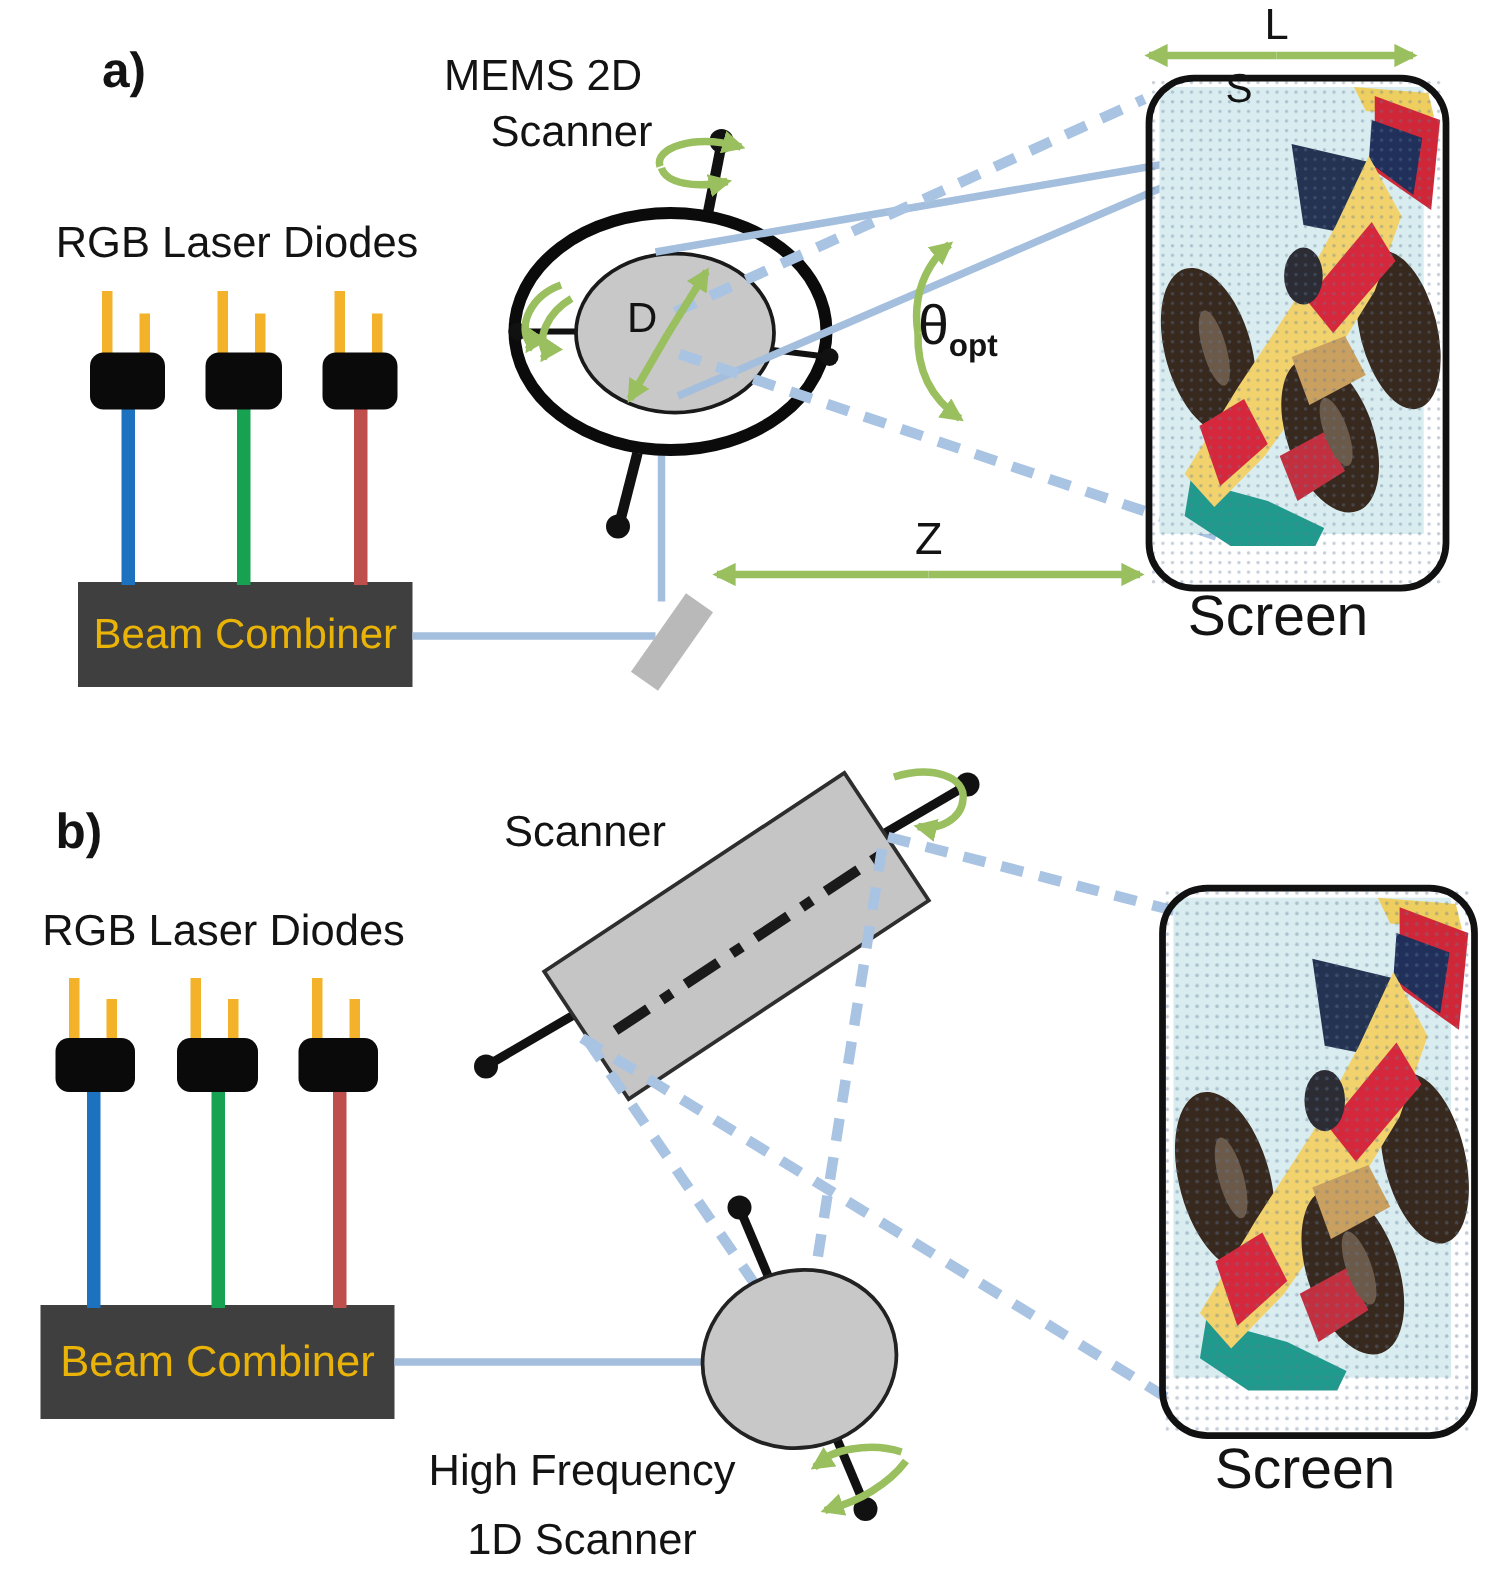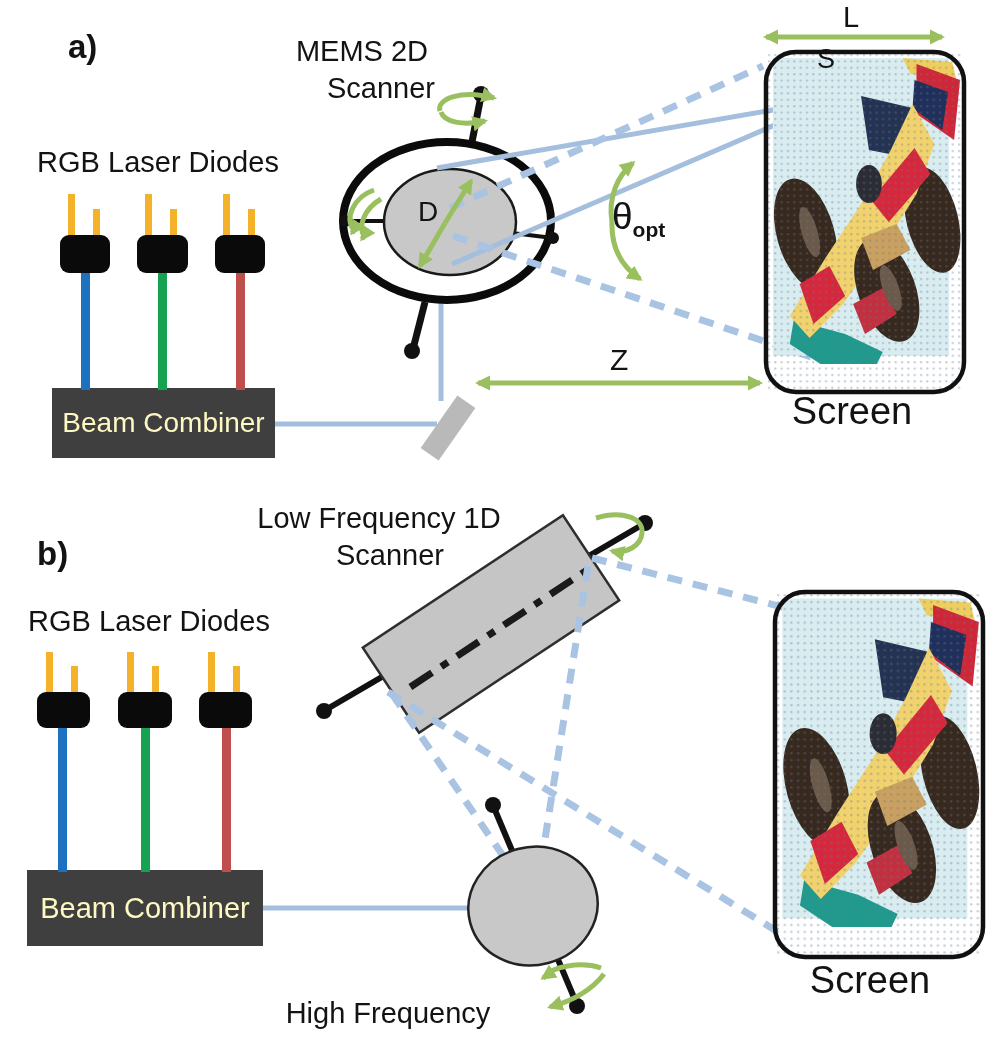--- a/index.html
+++ b/index.html
@@ -3,21 +3,21 @@
 <meta charset="utf-8">
 <style>
   html,body{margin:0;padding:0;background:#ffffff;}
   #stage{position:relative;width:1001px;height:1052px;background:#fff;overflow:hidden;
          font-family:"Liberation Sans",sans-serif;color:#111;}
   .lbl{position:absolute;white-space:nowrap;line-height:1.05;color:#131313;z-index:3;}
   .ctr{transform:translateX(-50%);text-align:center;}
   .panel-label{font-size:33px;font-weight:bold;}
   .txt29{font-size:29px;}
   .txt31{font-size:38px;}
-  .combiner-box{position:absolute;background:#3f3f3f;color:#fef9c3;display:flex;
+  .combiner-box{position:absolute;background:#3f3f3f;color:#eab308;display:flex;
                 align-items:center;justify-content:center;font-size:28px;z-index:1;}
   .theta{font-size:37px;}
   .theta sub{font-size:21px;font-weight:bold;}
   svg.overlay{position:absolute;left:0;top:0;z-index:2;pointer-events:none;}
 </style>
 </head>
 <body>
 
 <div id="stage">
 
@@ -195,18 +195,18 @@
   <div class="lbl txt29 ctr" style="left:158px;top:147px;">RGB Laser Diodes</div>
   <div class="lbl txt29 ctr" style="left:851px;top:2px;">L</div>
   <div class="lbl" style="left:817px;top:45px;font-size:27px;">S</div>
   <div class="lbl" style="left:418px;top:197px;font-size:28px;">D</div>
   <div class="lbl theta" style="left:612px;top:198px;"><span>θ</span><sub>opt</sub></div>
   <div class="lbl" style="left:610px;top:344px;font-size:30px;">Z</div>
   <div class="lbl txt31 ctr" style="left:852px;top:392px;">Screen</div>
 
   <div class="lbl panel-label" style="left:37px;top:537px;">b)</div>
   <div class="lbl txt29 ctr" style="left:149px;top:606px;">RGB Laser Diodes</div>
-  <div class="lbl txt29 ctr" style="left:379px;top:503px;">Low Frequency 1D</div>
   <div class="lbl txt29 ctr" style="left:390px;top:540px;">Scanner</div>
-  <div class="lbl txt29 ctr" style="left:388px;top:966px;margin-top:32px;">High Frequency</div>
+  <div class="lbl txt29 ctr" style="left:388px;top:966px;">High Frequency</div>
+  <div class="lbl txt29 ctr" style="left:388px;top:1012px;">1D Scanner</div>
   <div class="lbl txt31 ctr" style="left:870px;top:961px;">Screen</div>
 
 </div>
 
 </body></html>

